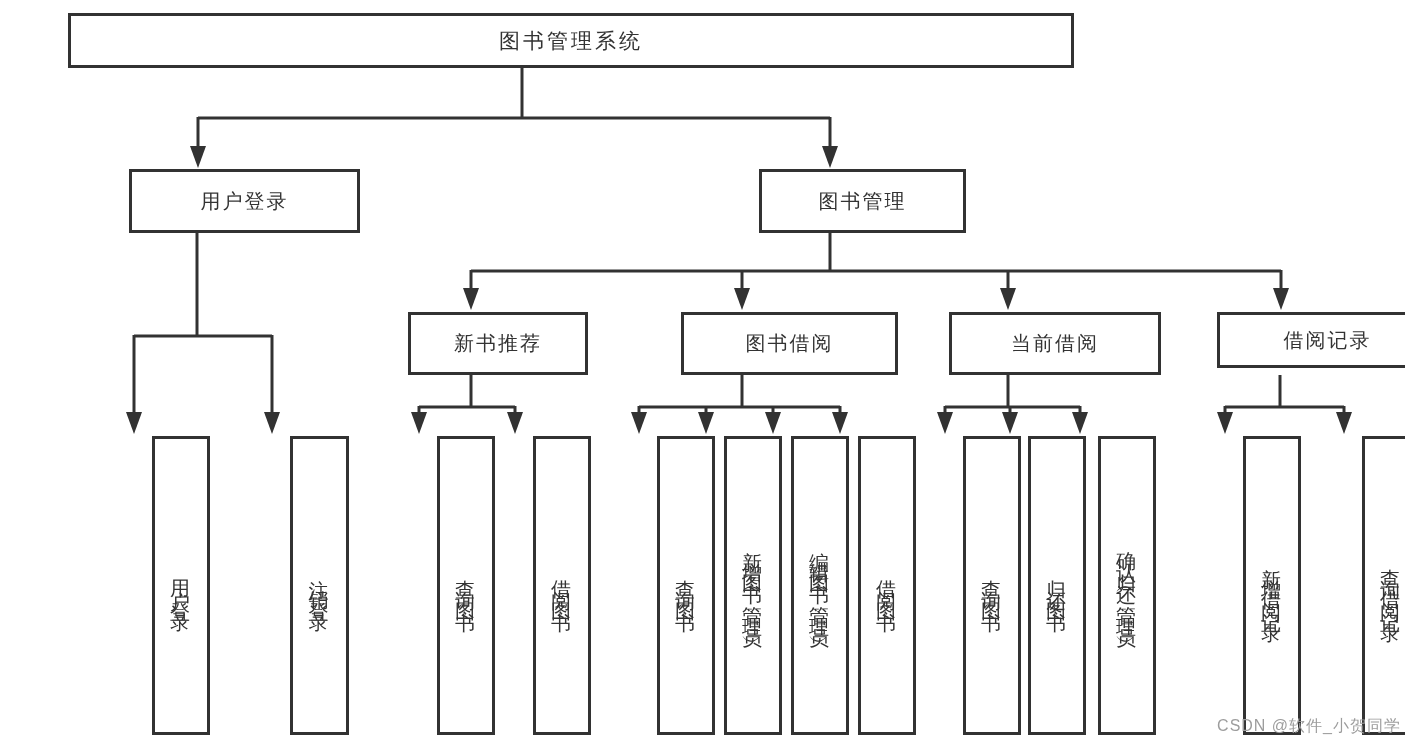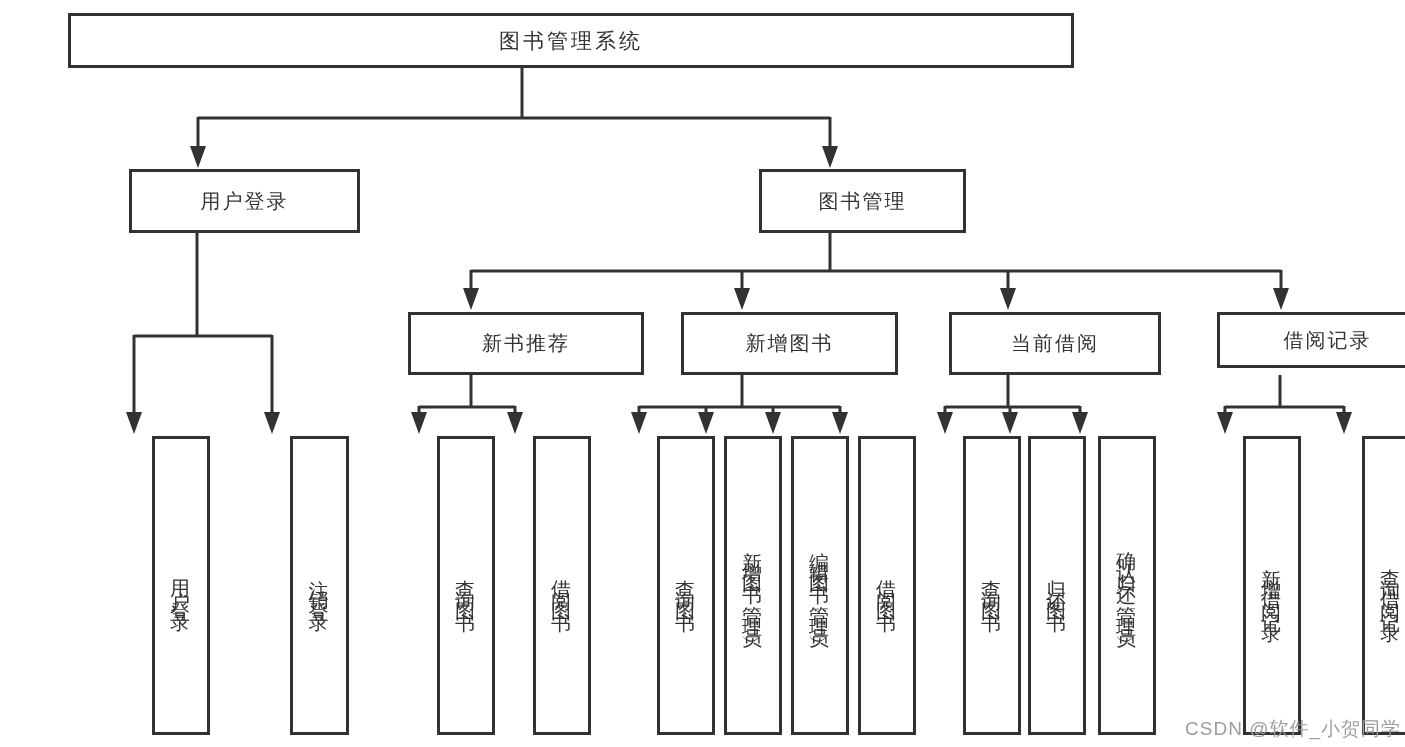--- a/index.html
+++ b/index.html
@@ -47,21 +47,21 @@
     text-orientation: mixed;
     font-size: 20px;
     letter-spacing: 11px;
     color: #333333;
     white-space: nowrap;
   }
   #watermark {
     position: absolute;
     top: 716px;
     right: 4px;
-    font-size: 19px;
+    font-size: 16px;
     letter-spacing: 1px;
     color: #9d9d9d;
     z-index: 5;
     white-space: nowrap;
   }
 </style>
 </head>
 <body>
 
 <div id="stage">
@@ -136,25 +136,25 @@
     <span class="hlabel root-label">图书管理系统</span>
   </div>
 
   <div class="box" style="left:82px; top:169px; width:231px; height:64px;">
     <span class="hlabel">用户登录</span>
   </div>
   <div class="box" style="left:712px; top:169px; width:207px; height:64px;">
     <span class="hlabel">图书管理</span>
   </div>
 
-  <div class="box" style="left:361px; top:312px; width:236px; height:63px;">
+  <div class="box" style="left:361px; top:312px; width:180px; height:63px;">
     <span class="hlabel">新书推荐</span>
   </div>
   <div class="box" style="left:634px; top:312px; width:217px; height:63px;">
-    <span class="hlabel">新增图书</span>
+    <span class="hlabel">图书借阅</span>
   </div>
   <div class="box" style="left:902px; top:312px; width:212px; height:63px;">
     <span class="hlabel">当前借阅</span>
   </div>
   <div class="box" style="left:1170px; top:312px; width:221px; height:56px;">
     <span class="hlabel">借阅记录</span>
   </div>
 
   <div class="box" style="left:105px; top:436px; width:58px; height:299px;">
     <span class="vtext">用户登录</span>

